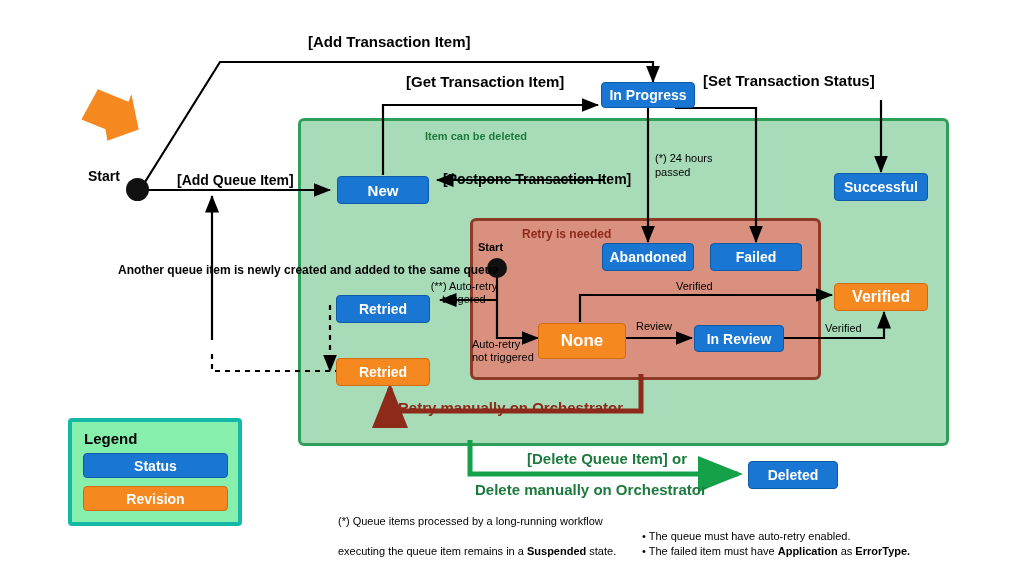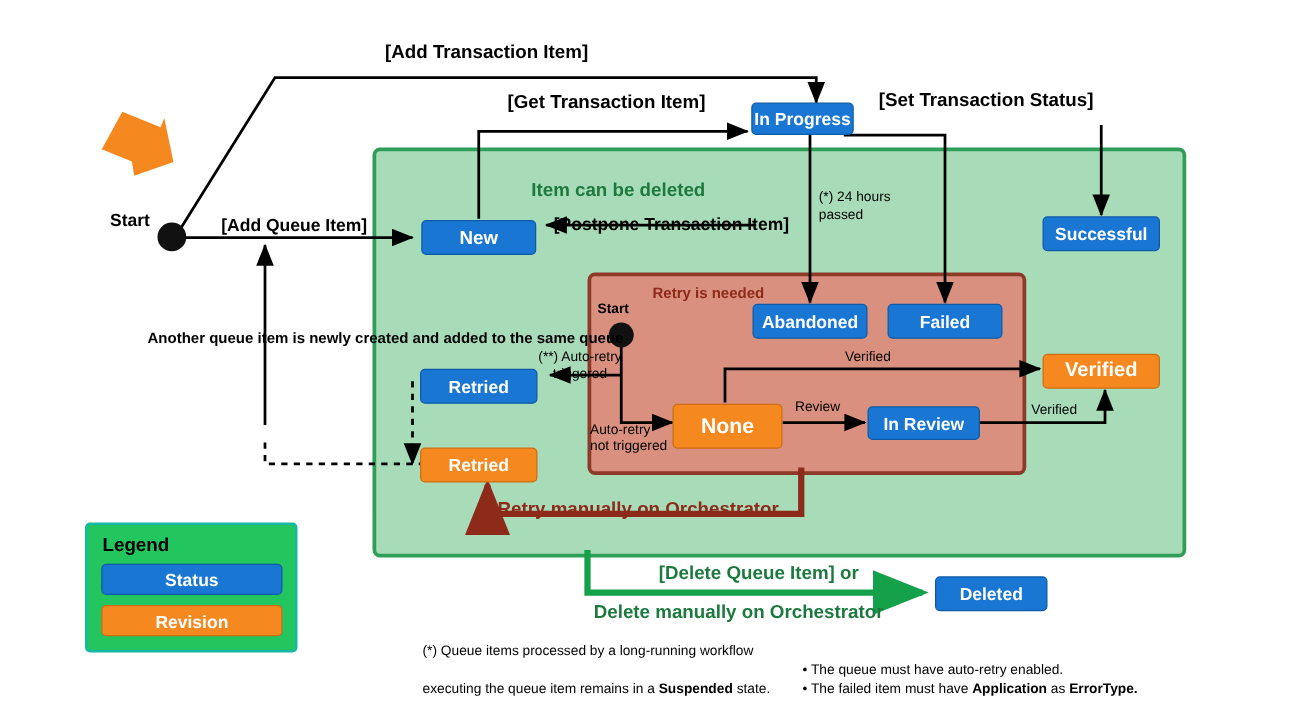--- a/index.html
+++ b/index.html
@@ -8,21 +8,21 @@
   .node{position:absolute;box-sizing:border-box;display:flex;align-items:center;justify-content:center;
         font-weight:bold;color:#fff;border-radius:4px;white-space:nowrap;}
   .status{background:#1976d2;border:1px solid #0d5aa7;}
   .revision{background:#f5881f;border:1px solid #d06d10;}
   .lbl{position:absolute;font-weight:bold;color:#000;white-space:nowrap;}
   .lbl-sm{position:absolute;color:#000;white-space:nowrap;font-size:11px;}
   .grnbox{position:absolute;background:#a8dcb9;border:3px solid #2e9e58;border-radius:6px;}
   .redbox{position:absolute;background:#d9907e;border:3px solid #8d3a28;border-radius:6px;}
   .grn-text{color:#1d7a3e;font-weight:bold;}
   .red-text{color:#8d2a1a;font-weight:bold;}
-  .legend{position:absolute;background:#22c55e;border:2px solid #14b8a6;border-radius:4px;text-align:right;}
+  .legend{position:absolute;background:#86efac;border:4px solid #14b8a6;border-radius:4px;text-align:right;}
   svg.lay{position:absolute;left:0;top:0;width:1035px;height:582px;pointer-events:none;}
   .note{position:absolute;font-size:11px;color:#000;line-height:1.35;}
   .dot{position:absolute;border-radius:50%;background:#111;}
 </style>
 </head>
 <body>
 
 <div id="canvas">
 
   <div class="grnbox" style="left:298px;top:118px;width:645px;height:322px;"></div>
@@ -76,24 +76,24 @@
     <path d="M470,440 L470,474 L738,474" stroke="#15a04a" stroke-width="5" fill="none" marker-end="url(#ahg)"></path>
 
     <path d="M88,96 L121,96 L121,88 L141,118 L116,140 L110,130 L84,130 z" fill="#f5881f" transform="rotate(22 110 118)"></path>
   </svg>
 
   <div class="dot" style="left:126px;top:178px;width:23px;height:23px;"></div>
   <div class="dot" style="left:487px;top:258px;width:20px;height:20px;"></div>
   <div class="lbl" style="left:88px;top:168px;font-size:14px;">Start</div>
   <div class="lbl-sm" style="left:478px;top:241px;font-weight:bold;">Start</div>
 
-  <div class="grn-text" style="position:absolute;left:425px;top:130px;font-size:15px;margin-top:14px;">Item can be deleted</div>
+  <div class="grn-text" style="position:absolute;left:425px;top:130px;font-size:11px;">Item can be deleted</div>
   <div class="red-text" style="position:absolute;left:522px;top:228px;font-size:12px;line-height:1.15;width:95px;text-align:left;">Retry is needed</div>
 
-  <div class="node status" style="left:601px;top:82px;width:82px;height:26px;font-size:14px;">In Progress</div>
+  <div class="node status" style="left:601px;top:82px;width:94px;height:26px;font-size:14px;">In Progress</div>
   <div class="node status" style="left:337px;top:176px;width:92px;height:28px;font-size:15px;">New</div>
   <div class="node status" style="left:834px;top:173px;width:94px;height:28px;font-size:14px;">Successful</div>
   <div class="node status" style="left:602px;top:243px;width:92px;height:28px;font-size:14px;">Abandoned</div>
   <div class="node status" style="left:710px;top:243px;width:92px;height:28px;font-size:14px;">Failed</div>
   <div class="node status" style="left:336px;top:295px;width:94px;height:28px;font-size:14px;">Retried</div>
   <div class="node revision" style="left:336px;top:358px;width:94px;height:28px;font-size:14px;">Retried</div>
   <div class="node revision" style="left:538px;top:323px;width:88px;height:36px;font-size:17px;">None</div>
   <div class="node status" style="left:694px;top:325px;width:90px;height:27px;font-size:14px;">In Review</div>
   <div class="node revision" style="left:834px;top:283px;width:94px;height:28px;font-size:16px;">Verified</div>
   <div class="node status" style="left:748px;top:461px;width:90px;height:28px;font-size:14px;">Deleted</div>

